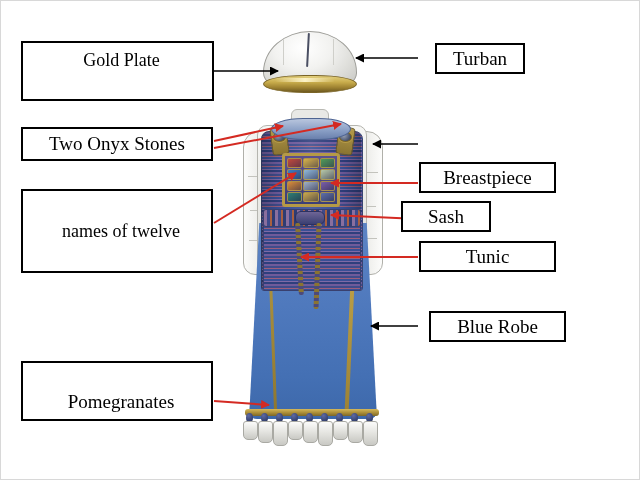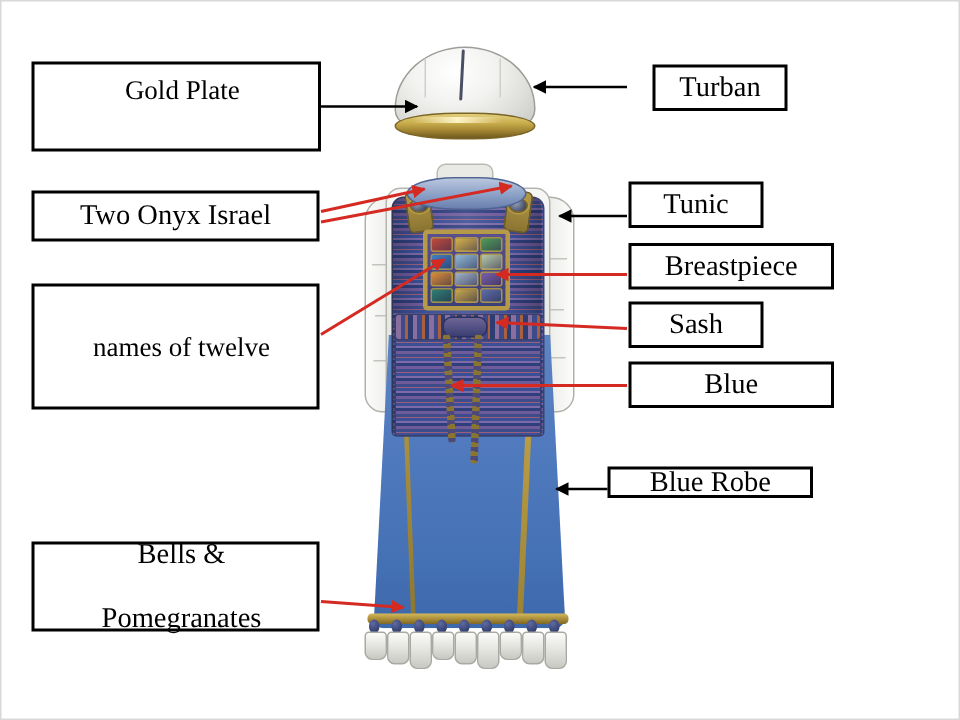--- a/index.html
+++ b/index.html
@@ -257,54 +257,51 @@
     <div class="fg cord" id="cord-r"></div>
   </div>
 
   <div class="lbl" style="left:20px;top:40px;width:193px;height:60px;font-size:18px;">
     <span>
       <span>Gold Plate</span><br>
     </span>
   </div>
 
   <div class="lbl" style="left:20px;top:126px;width:192px;height:34px;font-size:19px;">
-    <span>Two Onyx  Israel</span>
+    <span>Two Onyx  Stones</span>
   </div>
 
   <div class="lbl" style="left:20px;top:188px;width:192px;height:84px;font-size:18px;">
     <span>
       <br>
       <span>names  of twelve</span><br>
     </span>
   </div>
 
   <div class="lbl" style="left:20px;top:360px;width:192px;height:60px;font-size:19px;">
     <span>
-      <span>Bells &amp;</span><br>
+      <br>
       <span>Pomegranates</span>
     </span>
   </div>
 
   <div class="lbl" style="left:418px;top:42px;width:90px;height:31px;font-size:19px;margin-left:16px;">
     <span>Turban</span>
   </div>
 
-  <div class="lbl" style="left:418px;top:120px;width:90px;height:31px;font-size:19px;">
-    <span>Tunic</span>
-  </div>
 
   <div class="lbl" style="left:418px;top:161px;width:137px;height:31px;font-size:19px;">
     <span>Breastpiece</span>
   </div>
 
-  <div class="lbl" style="left:418px;top:200px;width:90px;height:31px;font-size:19px;">
+  <div class="lbl" style="left:400px;top:200px;width:90px;height:31px;font-size:19px;">
     <span>Sash</span>
   </div>
 
   <div class="lbl" style="left:418px;top:240px;width:137px;height:31px;font-size:19px;">
-    <span>Blue</span>
-  </div>
-
-  <div class="lbl" style="left:404px;top:310px;width:137px;height:21px;font-size:19px;">
+    <span>Tunic</span>
+  </div>
+
+  <div class="lbl" style="left:428px;top:310px;width:137px;height:31px;font-size:19px;">
     <span>Blue Robe</span>
   </div>
 
 </div>
 
 </body></html>

